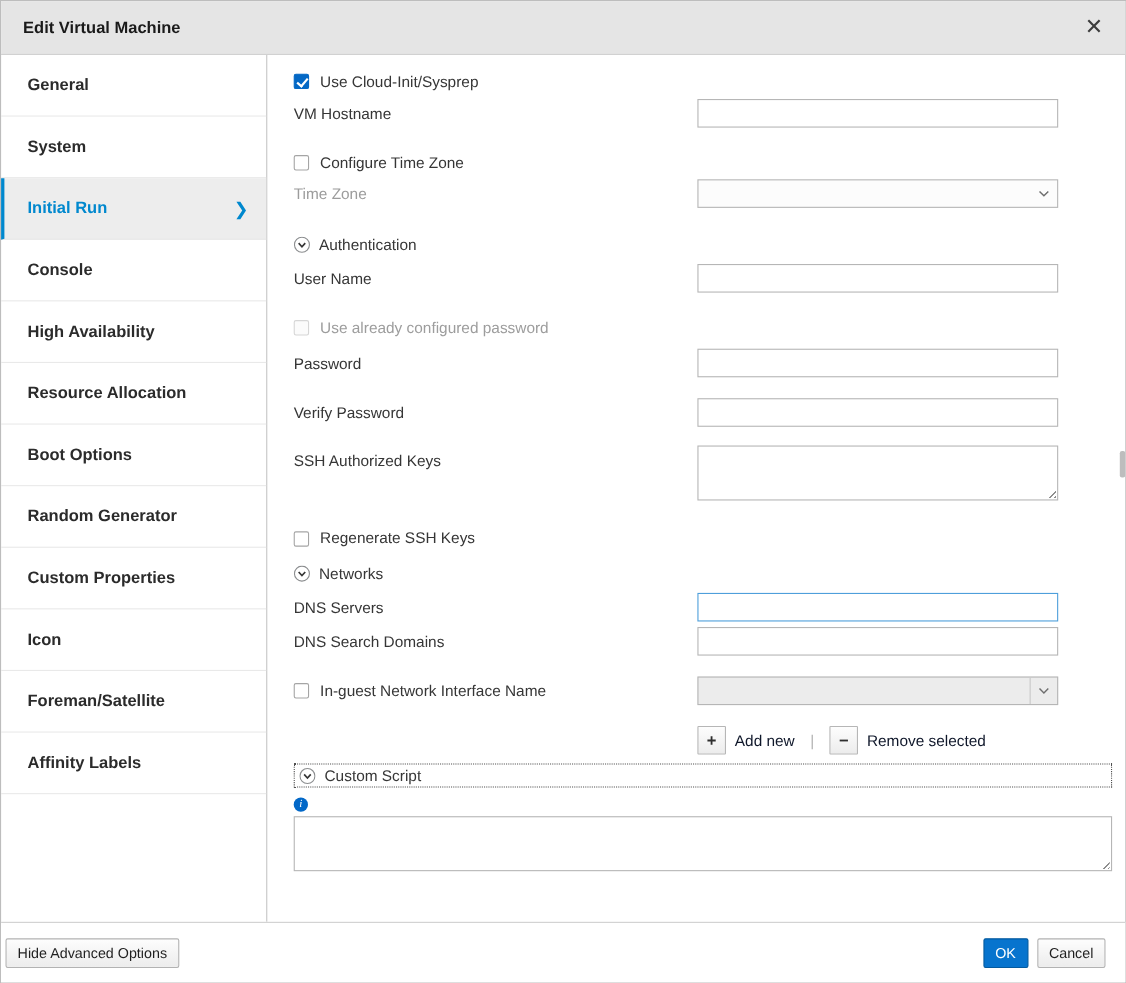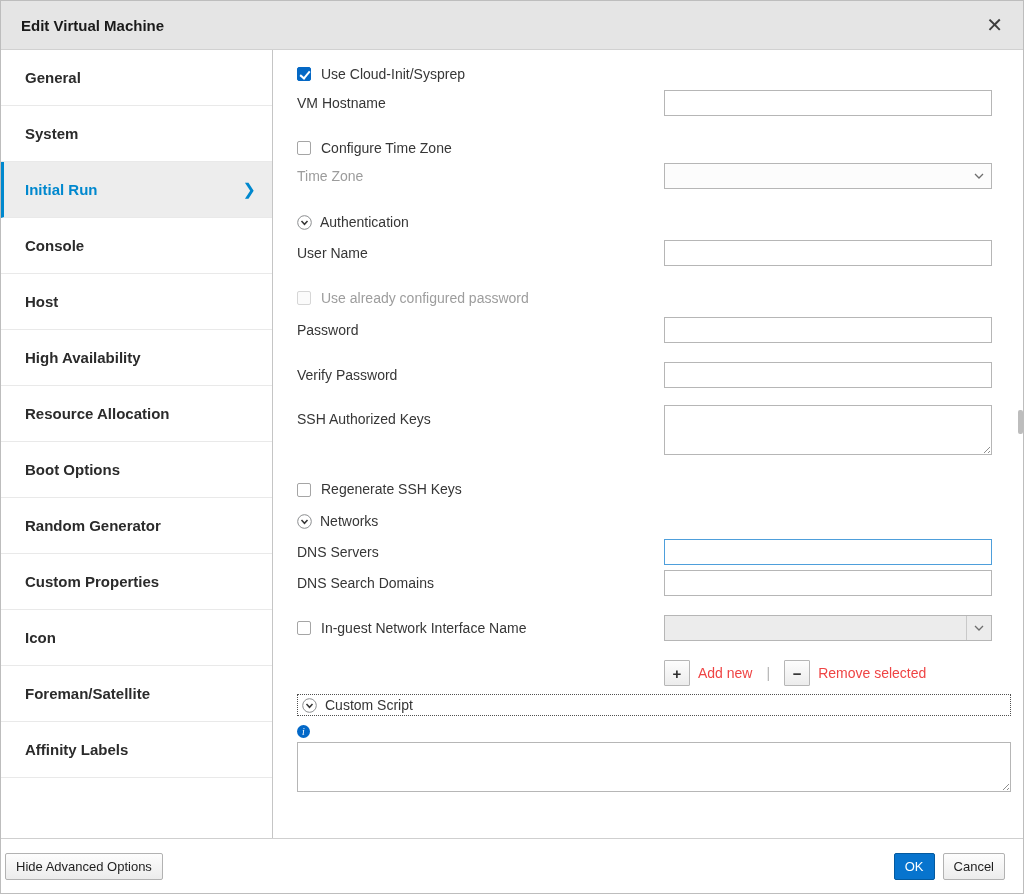--- a/index.html
+++ b/index.html
@@ -6,21 +6,21 @@
   body { font-family:"Liberation Sans", sans-serif; background:#e8e8e8; }
   .dialog { width:1024px; height:894px; background:#fff; border:1px solid #bdbdbd; box-sizing:border-box; display:flex; flex-direction:column; }
 
   
   .dlg-header { height:48px; background:#e5e5e5; border-bottom:1px solid #d1d1d1; display:flex; align-items:center; justify-content:space-between; padding:0 20px; flex-shrink:0; }
   .dlg-title { font-weight:bold; font-size:15px; color:#1a1a1a; }
   .close-btn { background:none; border:none; font-size:20px; color:#3c3c3c; cursor:pointer; line-height:1; font-family:inherit; }
 
   
   .dlg-body { flex:1; display:flex; min-height:0; }
-  .sidebar { width:272px; border-right:1px solid #c5c5c5; box-sizing:border-box; flex-shrink:0; }
+  .sidebar { width:242px; border-right:1px solid #c5c5c5; box-sizing:border-box; flex-shrink:0; }
   .side-item { height:56px; display:flex; align-items:center; justify-content:space-between; padding:0 16px 0 24px; border-bottom:1px solid #e9e9e9; font-weight:bold; font-size:15px; color:#2b2b2b; cursor:pointer; box-sizing:border-box; }
   .side-item.selected { background:#ededed; border-left:3px solid #0088ce; padding-left:21px; color:#0088ce;gap:32px; }
   .side-chevron { color:#0088ce; font-size:16px; font-weight:normal; }
 
   .content { flex:1; padding:14px 12px 0 24px; box-sizing:border-box; position:relative; overflow:hidden; }
   .row { display:flex; align-items:center; }
   .label { width:367px; flex-shrink:0; font-size:14px; color:#363636; }
   .label.dim { color:#9c9c9c; }
   .control { width:328px; flex-shrink:0; }
 
@@ -46,21 +46,21 @@
   .select.with-divider .caret-seg { border-left:1px solid #c9c9c9; }
 
   
   .ta-wrap { position:relative; }
   .ta-wrap textarea { display:block; width:100%; box-sizing:border-box; resize:none; border:1px solid #b6b6b6; font-family:inherit; font-size:13px; padding:4px 6px; outline:none; }
   .resize-corner { position:absolute; right:2px; bottom:2px; width:9px; height:9px; background:repeating-linear-gradient(135deg, transparent 0 2px, #8e8e8e 2px 3px); clip-path:polygon(100% 0, 100% 100%, 0 100%); pointer-events:none; }
 
   
   .small-btn { display:inline-flex; align-items:center; gap:8px; cursor:pointer; }
   .sq { width:26px; height:26px; border:1px solid #b6b6b6; background:linear-gradient(#fdfdfd,#ececec); display:flex; align-items:center; justify-content:center; font-size:15px; font-weight:bold; color:#2e2e2e; box-sizing:border-box; border-radius:1px; }
-  .btn-txt { color:#ef4444; font-size:14px; }
+  .btn-txt { color:#0f172a; font-size:14px; }
   .sep { color:#b3b3b3; margin:0 14px; font-size:14px; }
 
   
   .dashed { border:1px dotted #505050; padding:2px 4px; display:flex; align-items:center; gap:8px; width:100%; box-sizing:border-box; font-size:14px; color:#363636; }
 
   .info-icon { width:13px; height:13px; border-radius:50%; background:#0268c8; color:#fff; font-size:10px; line-height:13px; display:inline-block; text-align:center; font-style:italic; font-family:"Liberation Serif", serif; }
 
   .scroll-thumb { position:absolute; right:0px; top:360px; width:5px; height:24px; background:#bdbdbd; border-radius:2px; }
 
   
@@ -87,23 +87,20 @@
         </div>
       <div class="side-item">
           <span>System</span>
         </div>
       <div class="side-item selected">
         <span>Initial Run</span>
         <span class="side-chevron">❯</span>
       </div>
       <div class="side-item">
           <span>Console</span>
-        </div>
-      <div class="side-item">
-          <span>Host</span>
         </div>
       <div class="side-item">
           <span>High Availability</span>
         </div>
       <div class="side-item">
           <span>Resource Allocation</span>
         </div>
       <div class="side-item">
           <span>Boot Options</span>
         </div>

